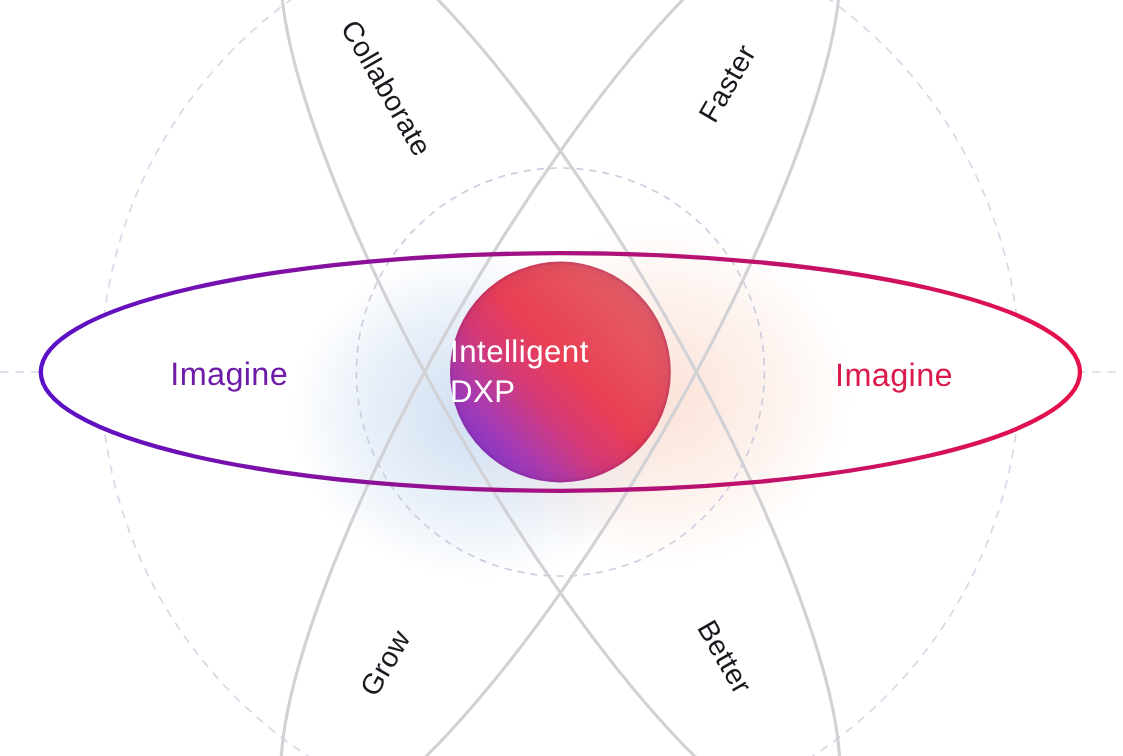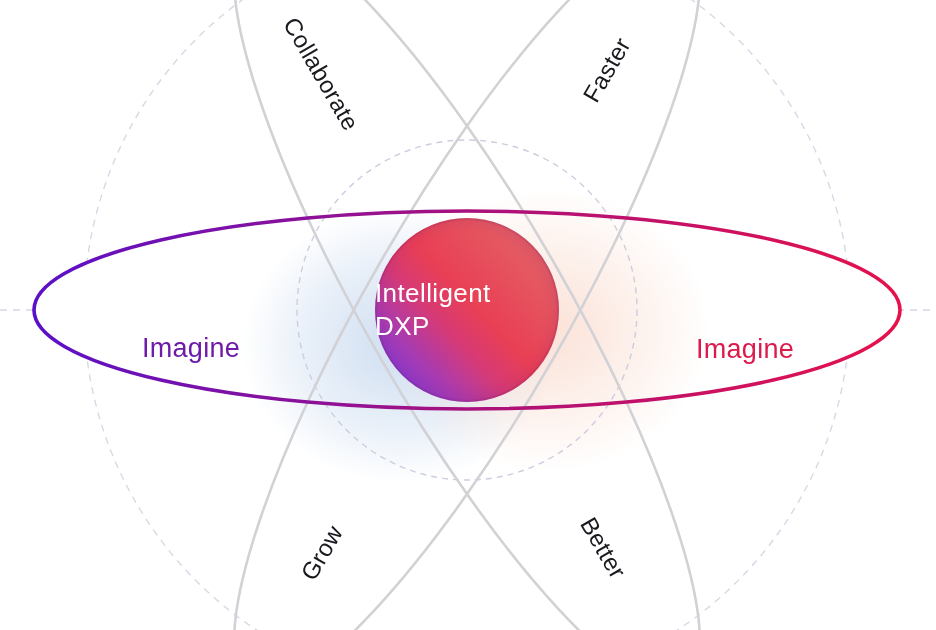--- a/index.html
+++ b/index.html
@@ -24,21 +24,20 @@
   }
   .label {
     position: absolute;
     white-space: nowrap;
     font-weight: 500;
     letter-spacing: 0.3px;
     user-select: none;
   }
   .label-horizontal {
     font-size: 27px;
-    margin-top: 36px;
   }
   .label-diagonal {
     font-size: 24px;
     color: #19191f;
   }
   .label-imagine {
     left: 191px; top: 312px;
     color: #6d1ba8;
     transform: translate(-50%, -50%);
   }

